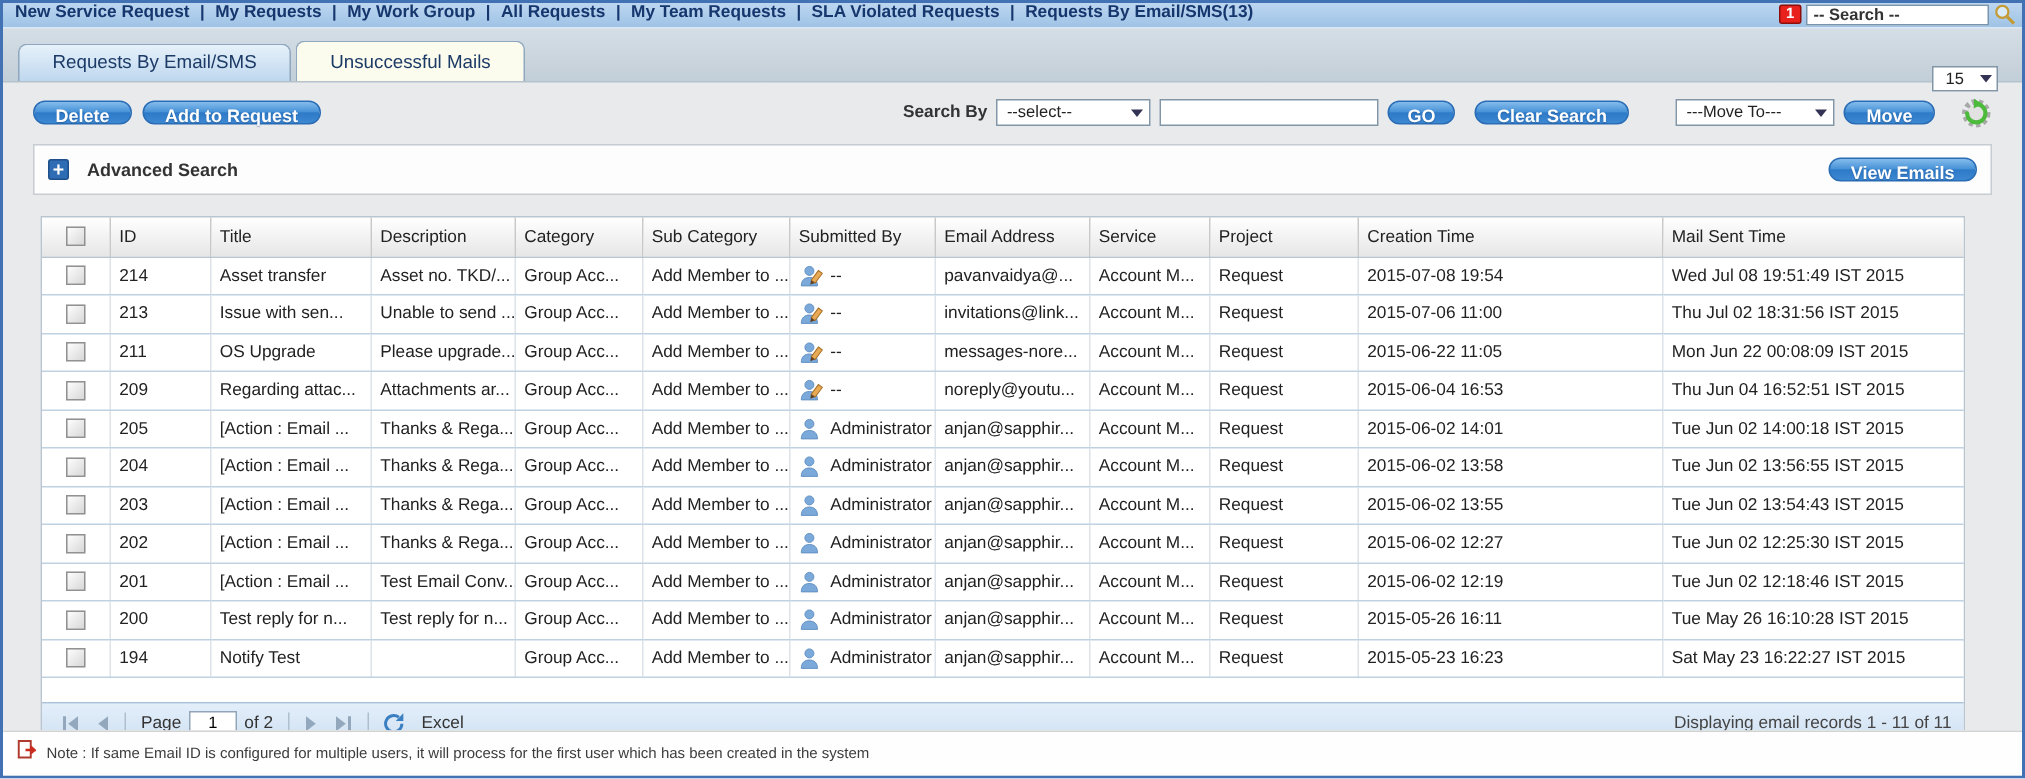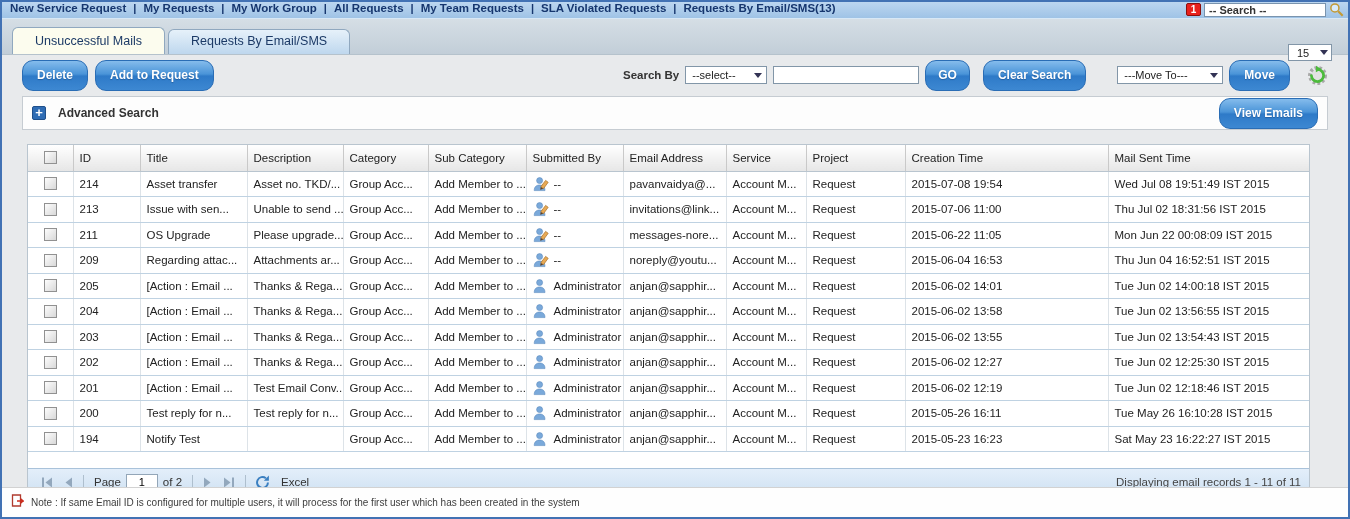--- a/index.html
+++ b/index.html
@@ -25,26 +25,26 @@
   .tab { font-size: 12.5px; color: #1c3a66; padding: 4px 22px 5px 22px; border: 1px solid #90a8bf; border-bottom: none; border-radius: 6px 6px 0 0; cursor: pointer; margin-right: 3px; }
   .tab.inactive { background: linear-gradient(180deg,#e6f1fa,#bed7ee); height: 25px; }
   .tab.active { background: #fcfcee; height: 27px; padding-top: 6px; font-weight: 400; }
   .pagesize { position: absolute; right: 16px; top: 9px; width: 44px; height: 17px; background: #fff; border: 1px solid #8296a8; display: flex; align-items: center; justify-content: space-between; padding: 0 3px 0 8px; font-size: 11px; color: #222; cursor: pointer; margin-top: 16px; }
   .arrow-down { width: 0; height: 0; border-left: 4px solid transparent; border-right: 4px solid transparent; border-top: 5px solid #335; }
 
   
   .content { flex: 1 1 auto; background: #e8eaec; overflow: hidden; }
 
   .toolbar { display: flex; align-items: center; margin: 9px 20px 0 20px; height: 22px; }
-  .pill { background: linear-gradient(180deg,#85bcec 0%,#4a94d8 45%,#2e7ac8 52%,#3d88d2 100%); border: 1px solid #2a6db5; border-radius: 11px; color: #fff; font-weight: bold; font-size: 12px; padding: 2px 14px; height: 31px; cursor: pointer; text-shadow: 0 1px 1px rgba(20,60,110,.45); font-family: "Liberation Sans", sans-serif; line-height: 14px; }
+  .pill { background: linear-gradient(180deg,#85bcec 0%,#4a94d8 45%,#2e7ac8 52%,#3d88d2 100%); border: 1px solid #2a6db5; border-radius: 11px; color: #fff; font-weight: bold; font-size: 12px; padding: 2px 14px; height: 16px; cursor: pointer; text-shadow: 0 1px 1px rgba(20,60,110,.45); font-family: "Liberation Sans", sans-serif; line-height: 14px; }
   .toolbar .pill { margin-right: 7px; }
   .tb-right { margin-left: auto; display: flex; align-items: center; gap: 6px; }
   .tb-label { font-size: 11.5px; font-weight: bold; color: #333; }
   .fake-select { background: #fff; border: 1px solid #8296a8; height: 18px; display: flex; align-items: center; justify-content: space-between; font-size: 11px; color: #222; padding: 0 4px 0 6px; cursor: pointer; }
-  .sel-searchby { width: 82px; }
+  .sel-searchby { width: 103px; }
   .sel-moveto { width: 106px; margin-left: 18px; }
   .tb-input { width: 146px; height: 18px; border: 1px solid #8296a8; font-size: 11px; padding: 0 4px; font-family: "Liberation Sans", sans-serif; }
   .gear-wrap { display: inline-flex; margin-left: 4px; cursor: pointer; }
 
   .advpanel { margin: 10px 20px 0 20px; height: 34px; background: #fdfdfd; border: 1px solid #c6ccd2; display: flex; align-items: center; padding: 0 9px; }
   .plus-icon { width: 14px; height: 14px; background: #2e6cb4; border: 1px solid #1f4f8a; border-radius: 2px; color: #fff; font-weight: bold; font-size: 13px; line-height: 12px; text-align: center; cursor: pointer; }
   .adv-label { font-size: 12px; font-weight: bold; color: #333; margin-left: 12px; cursor: pointer; }
   .advpanel .pill { margin-left: auto; }
 
   
@@ -99,22 +99,22 @@
       <span class="magnifier">
         <svg width="15" height="15" viewBox="0 0 16 16">
             <circle cx="6.3" cy="6.3" r="4.3" fill="#d9ebfa" stroke="#c49a35" stroke-width="1.6"></circle>
             <line x1="9.8" y1="9.8" x2="14.6" y2="14.6" stroke="#c49a35" stroke-width="2.2"></line>
           </svg>
       </span>
     </div>
   </div>
 
   <div class="tabstrip">
+    <div class="tab inactive"><span>Requests By Email/SMS</span></div>
     <div class="tab active"><span>Unsuccessful Mails</span></div>
-    <div class="tab inactive"><span>Requests By Email/SMS</span></div>
     <div class="pagesize">
       <span>15</span>
       <span class="arrow-down"></span>
     </div>
   </div>
 
   <div class="content">
 
     <div class="toolbar">
       <button class="pill">Delete</button>

